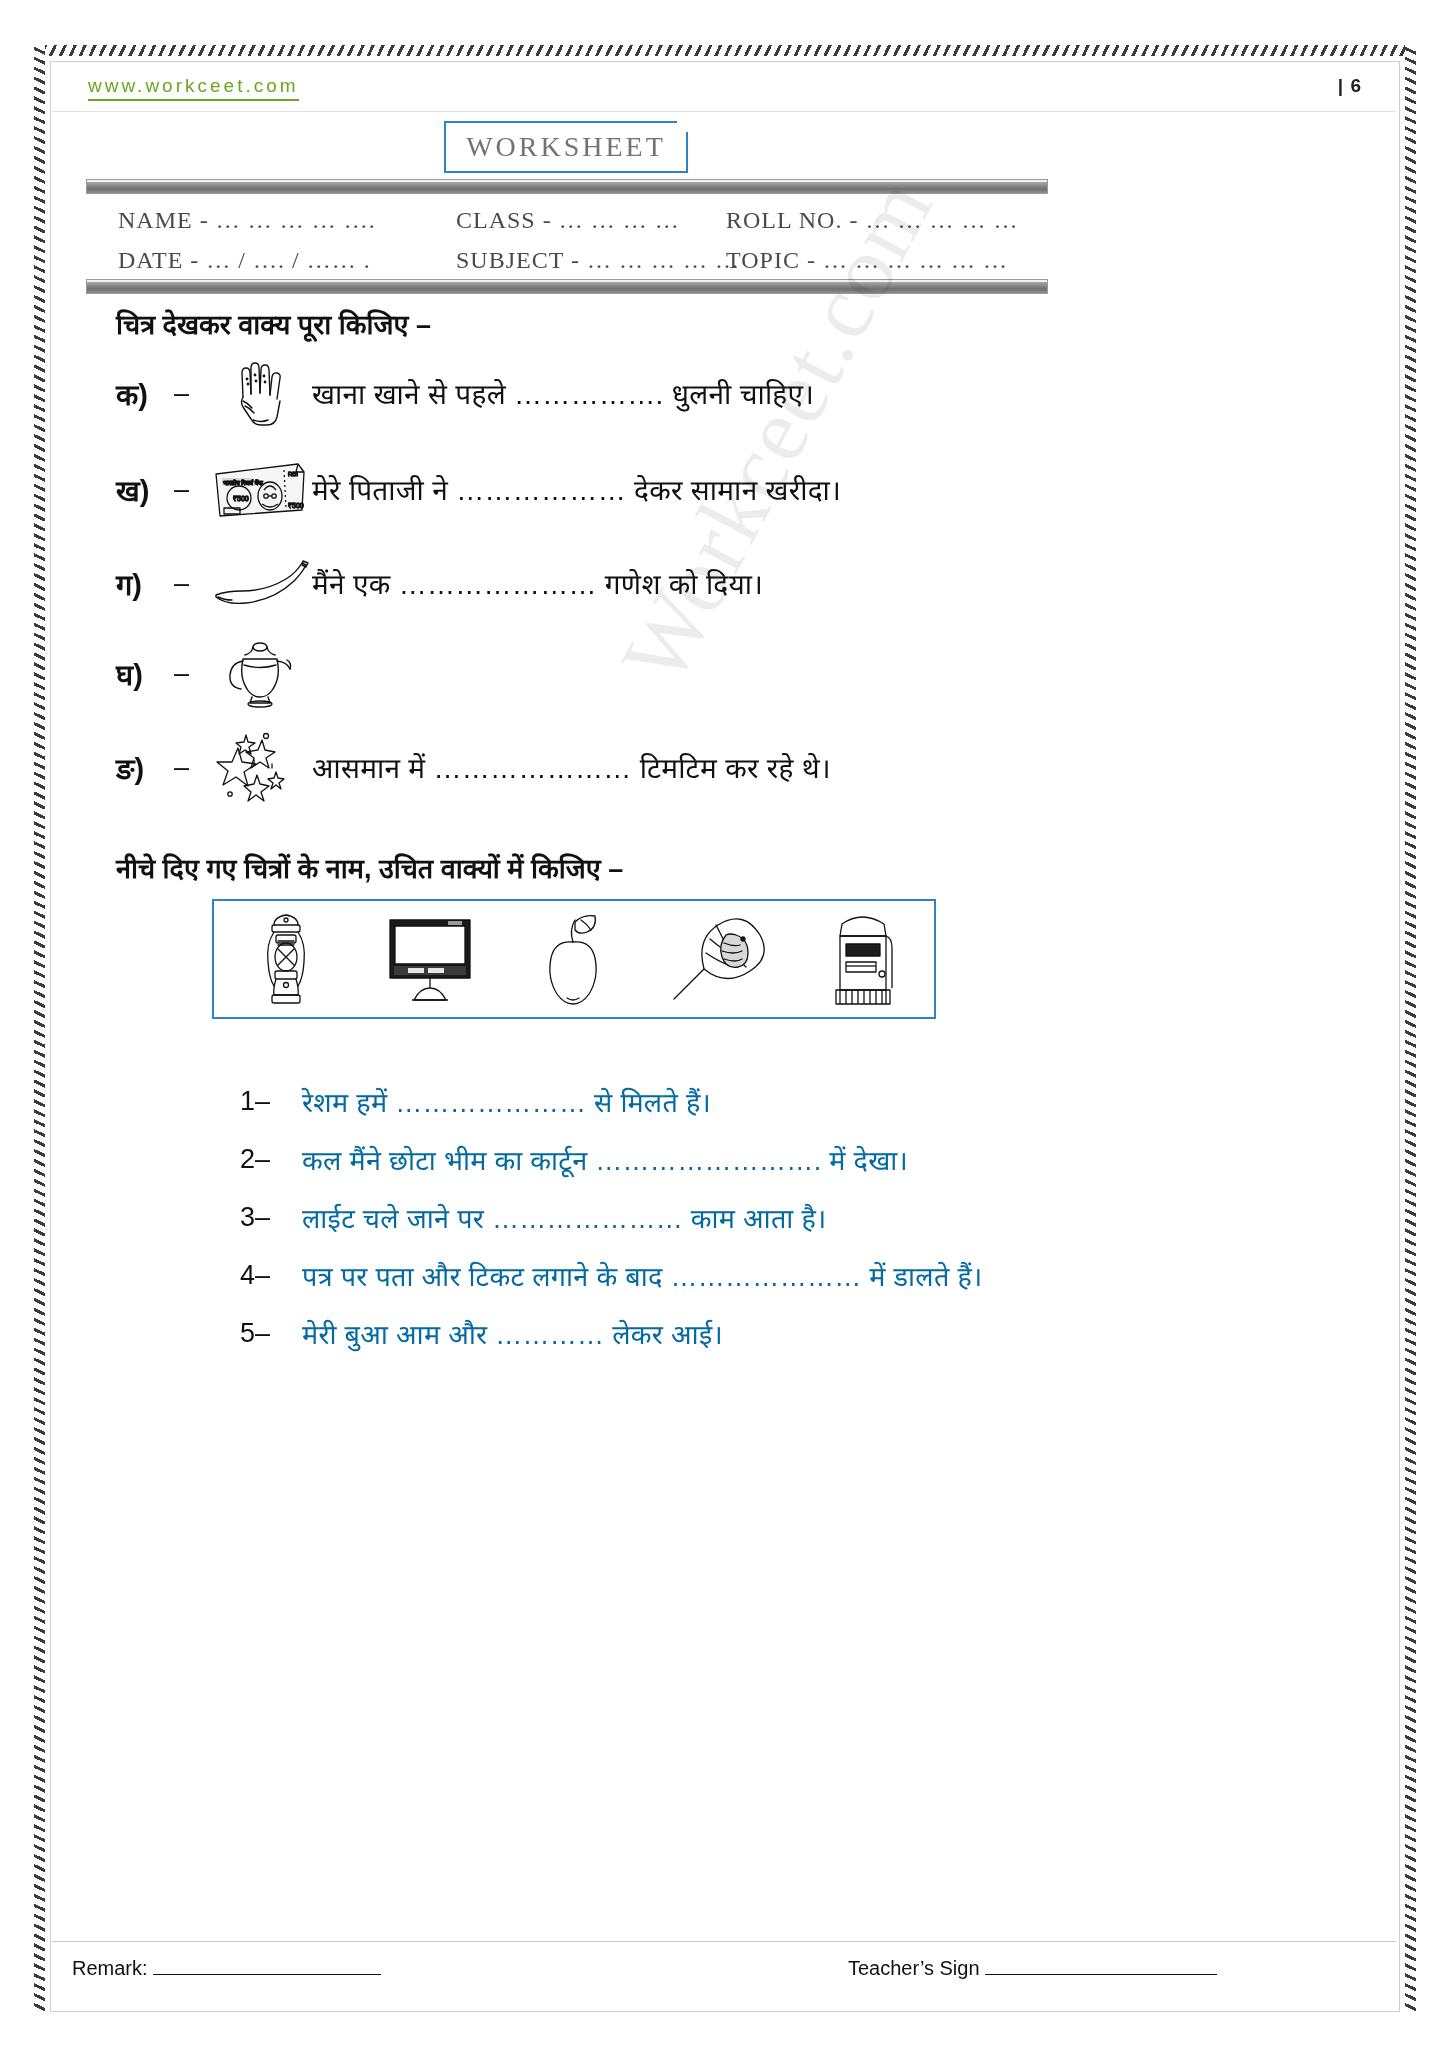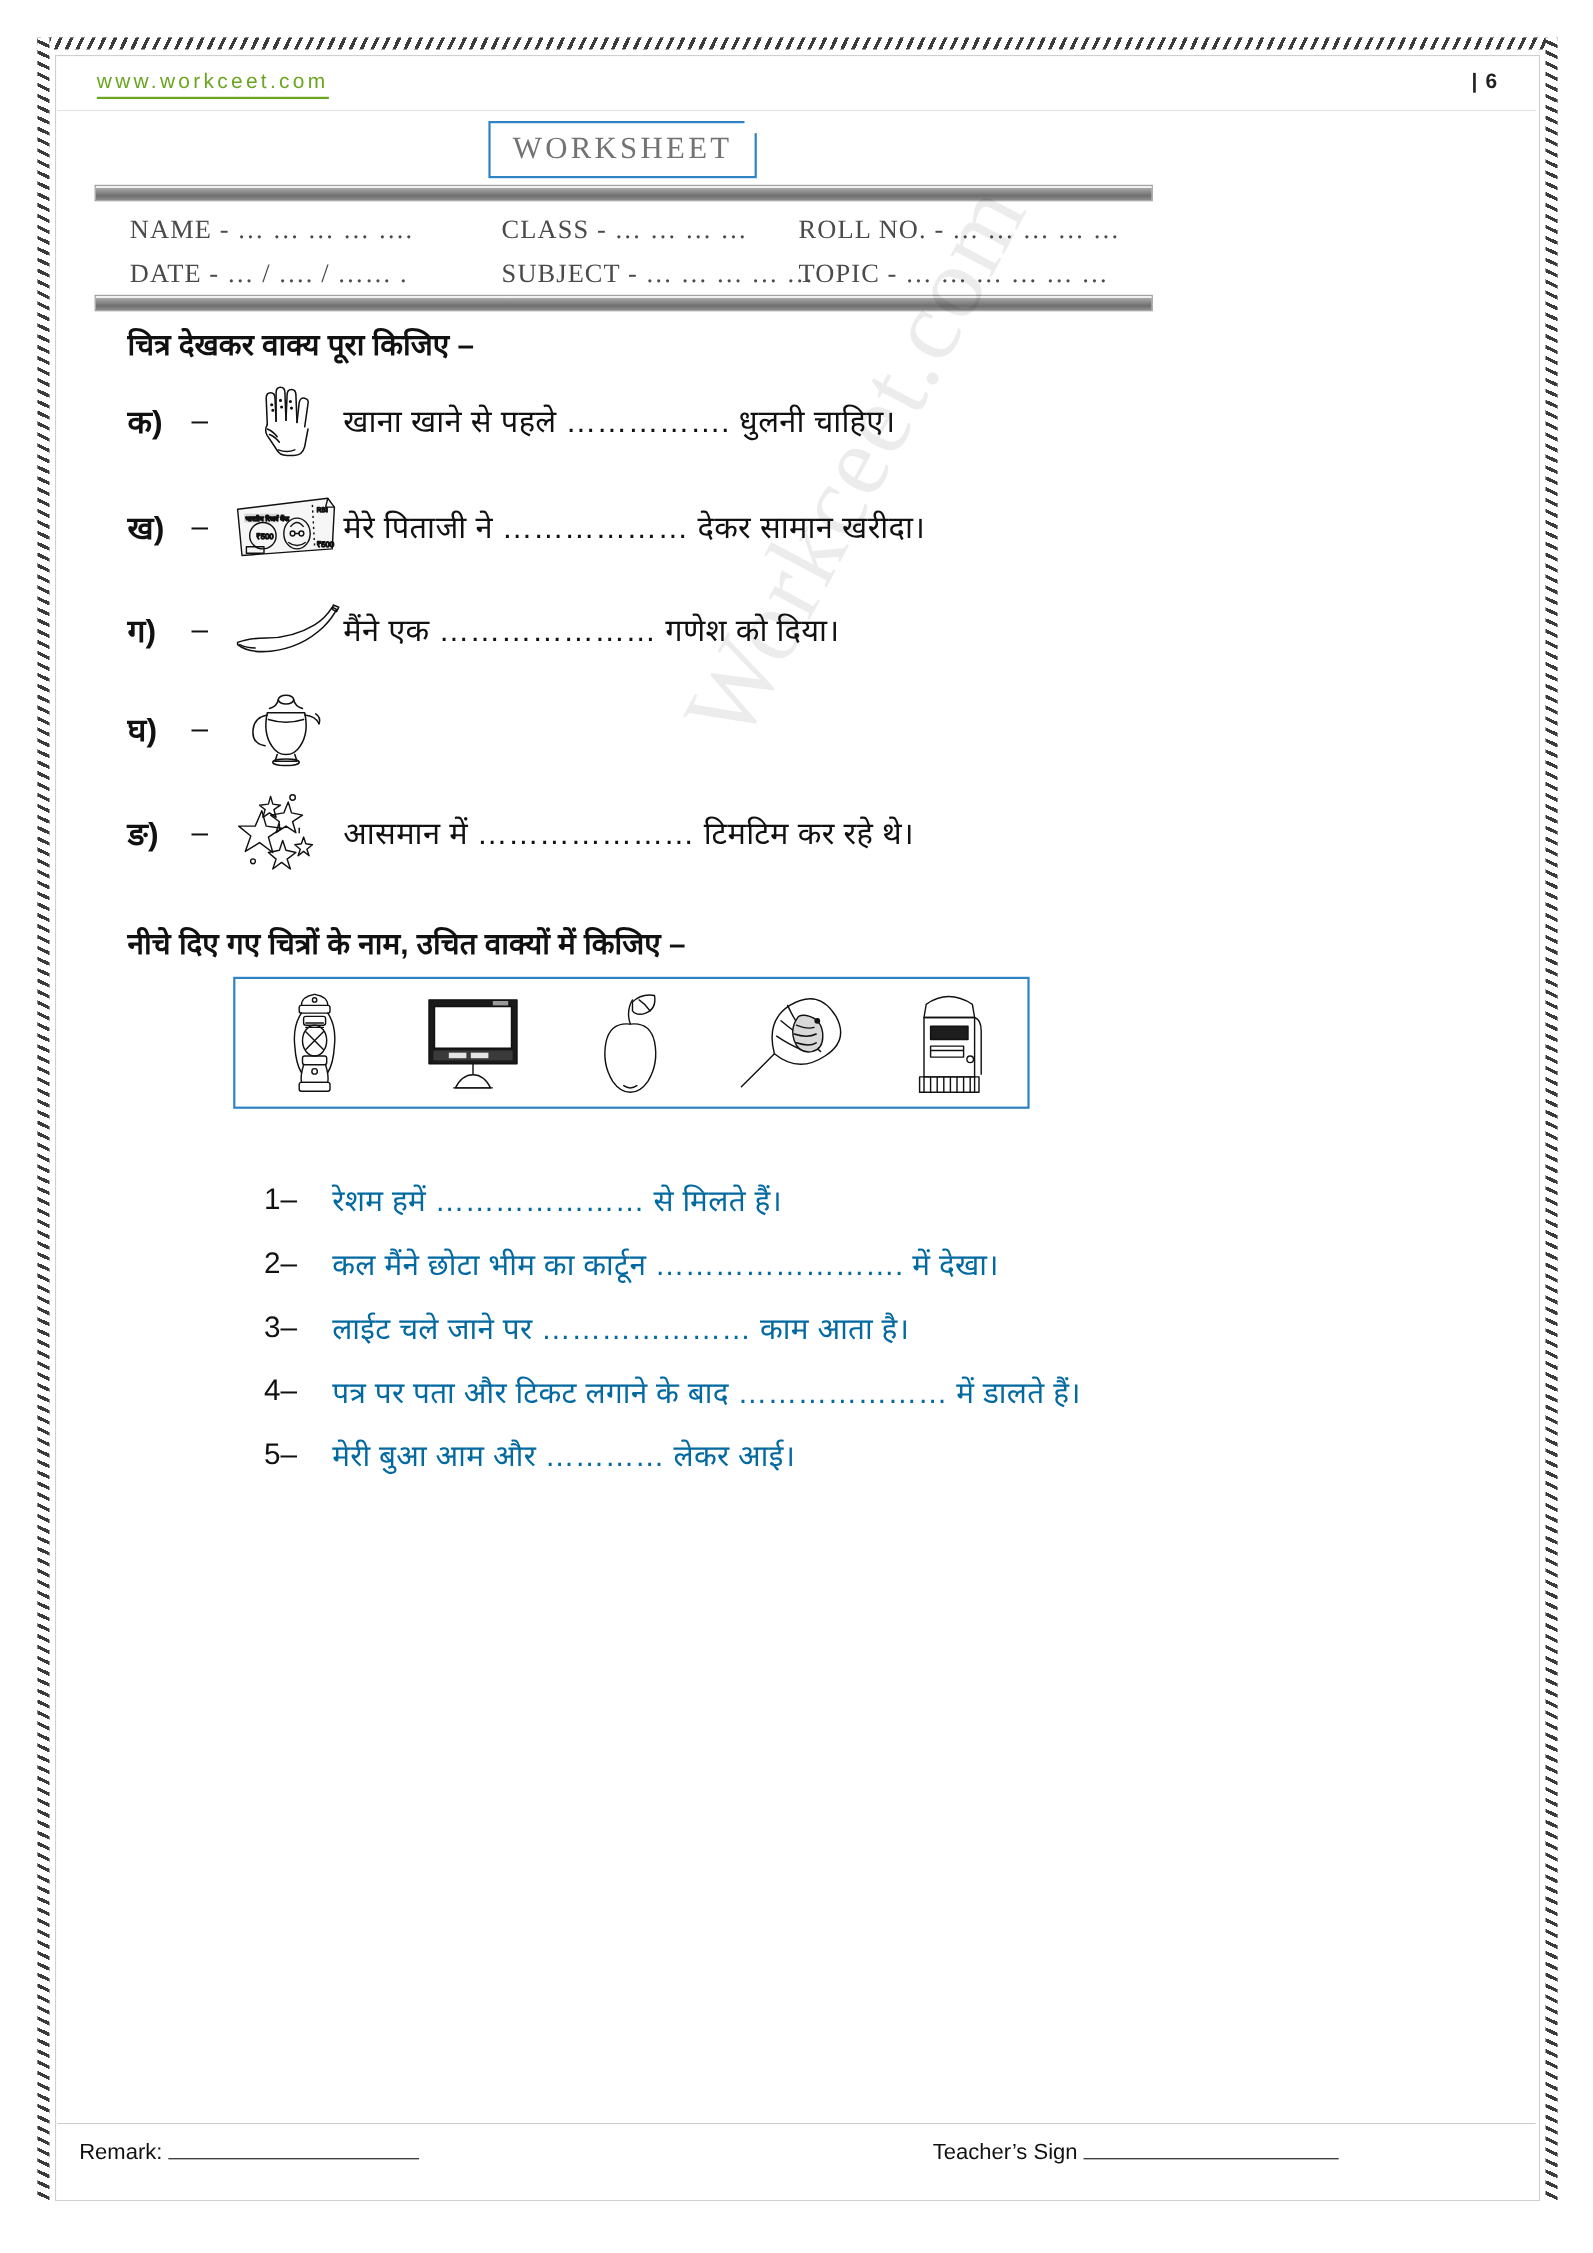--- a/index.html
+++ b/index.html
@@ -5,21 +5,21 @@
   html,body{margin:0;padding:0;}
   body{
     width:1448px;height:2048px;
     background:#ffffff;
     font-family:"Liberation Serif",serif;
     -webkit-font-smoothing:antialiased;
   }
 
   
   .page{
-    position:absolute;left:0;top:0;width:1448px;height:2001px;
+    position:absolute;left:0;top:11px;width:1448px;height:2001px;
     overflow:hidden;
   }
   .zigzag{
     position:absolute;
     background-image:repeating-linear-gradient(115deg,
         #3a3a3a 0px,#3a3a3a 3px,#ffffff 3px,#ffffff 9px);
   }
   .zz-top{left:34px;top:34px;width:1382px;height:11px;}
   .zz-bottom{left:34px;top:2004px;width:1382px;height:11px;}
   .zz-left{left:34px;top:34px;width:11px;height:1981px;

